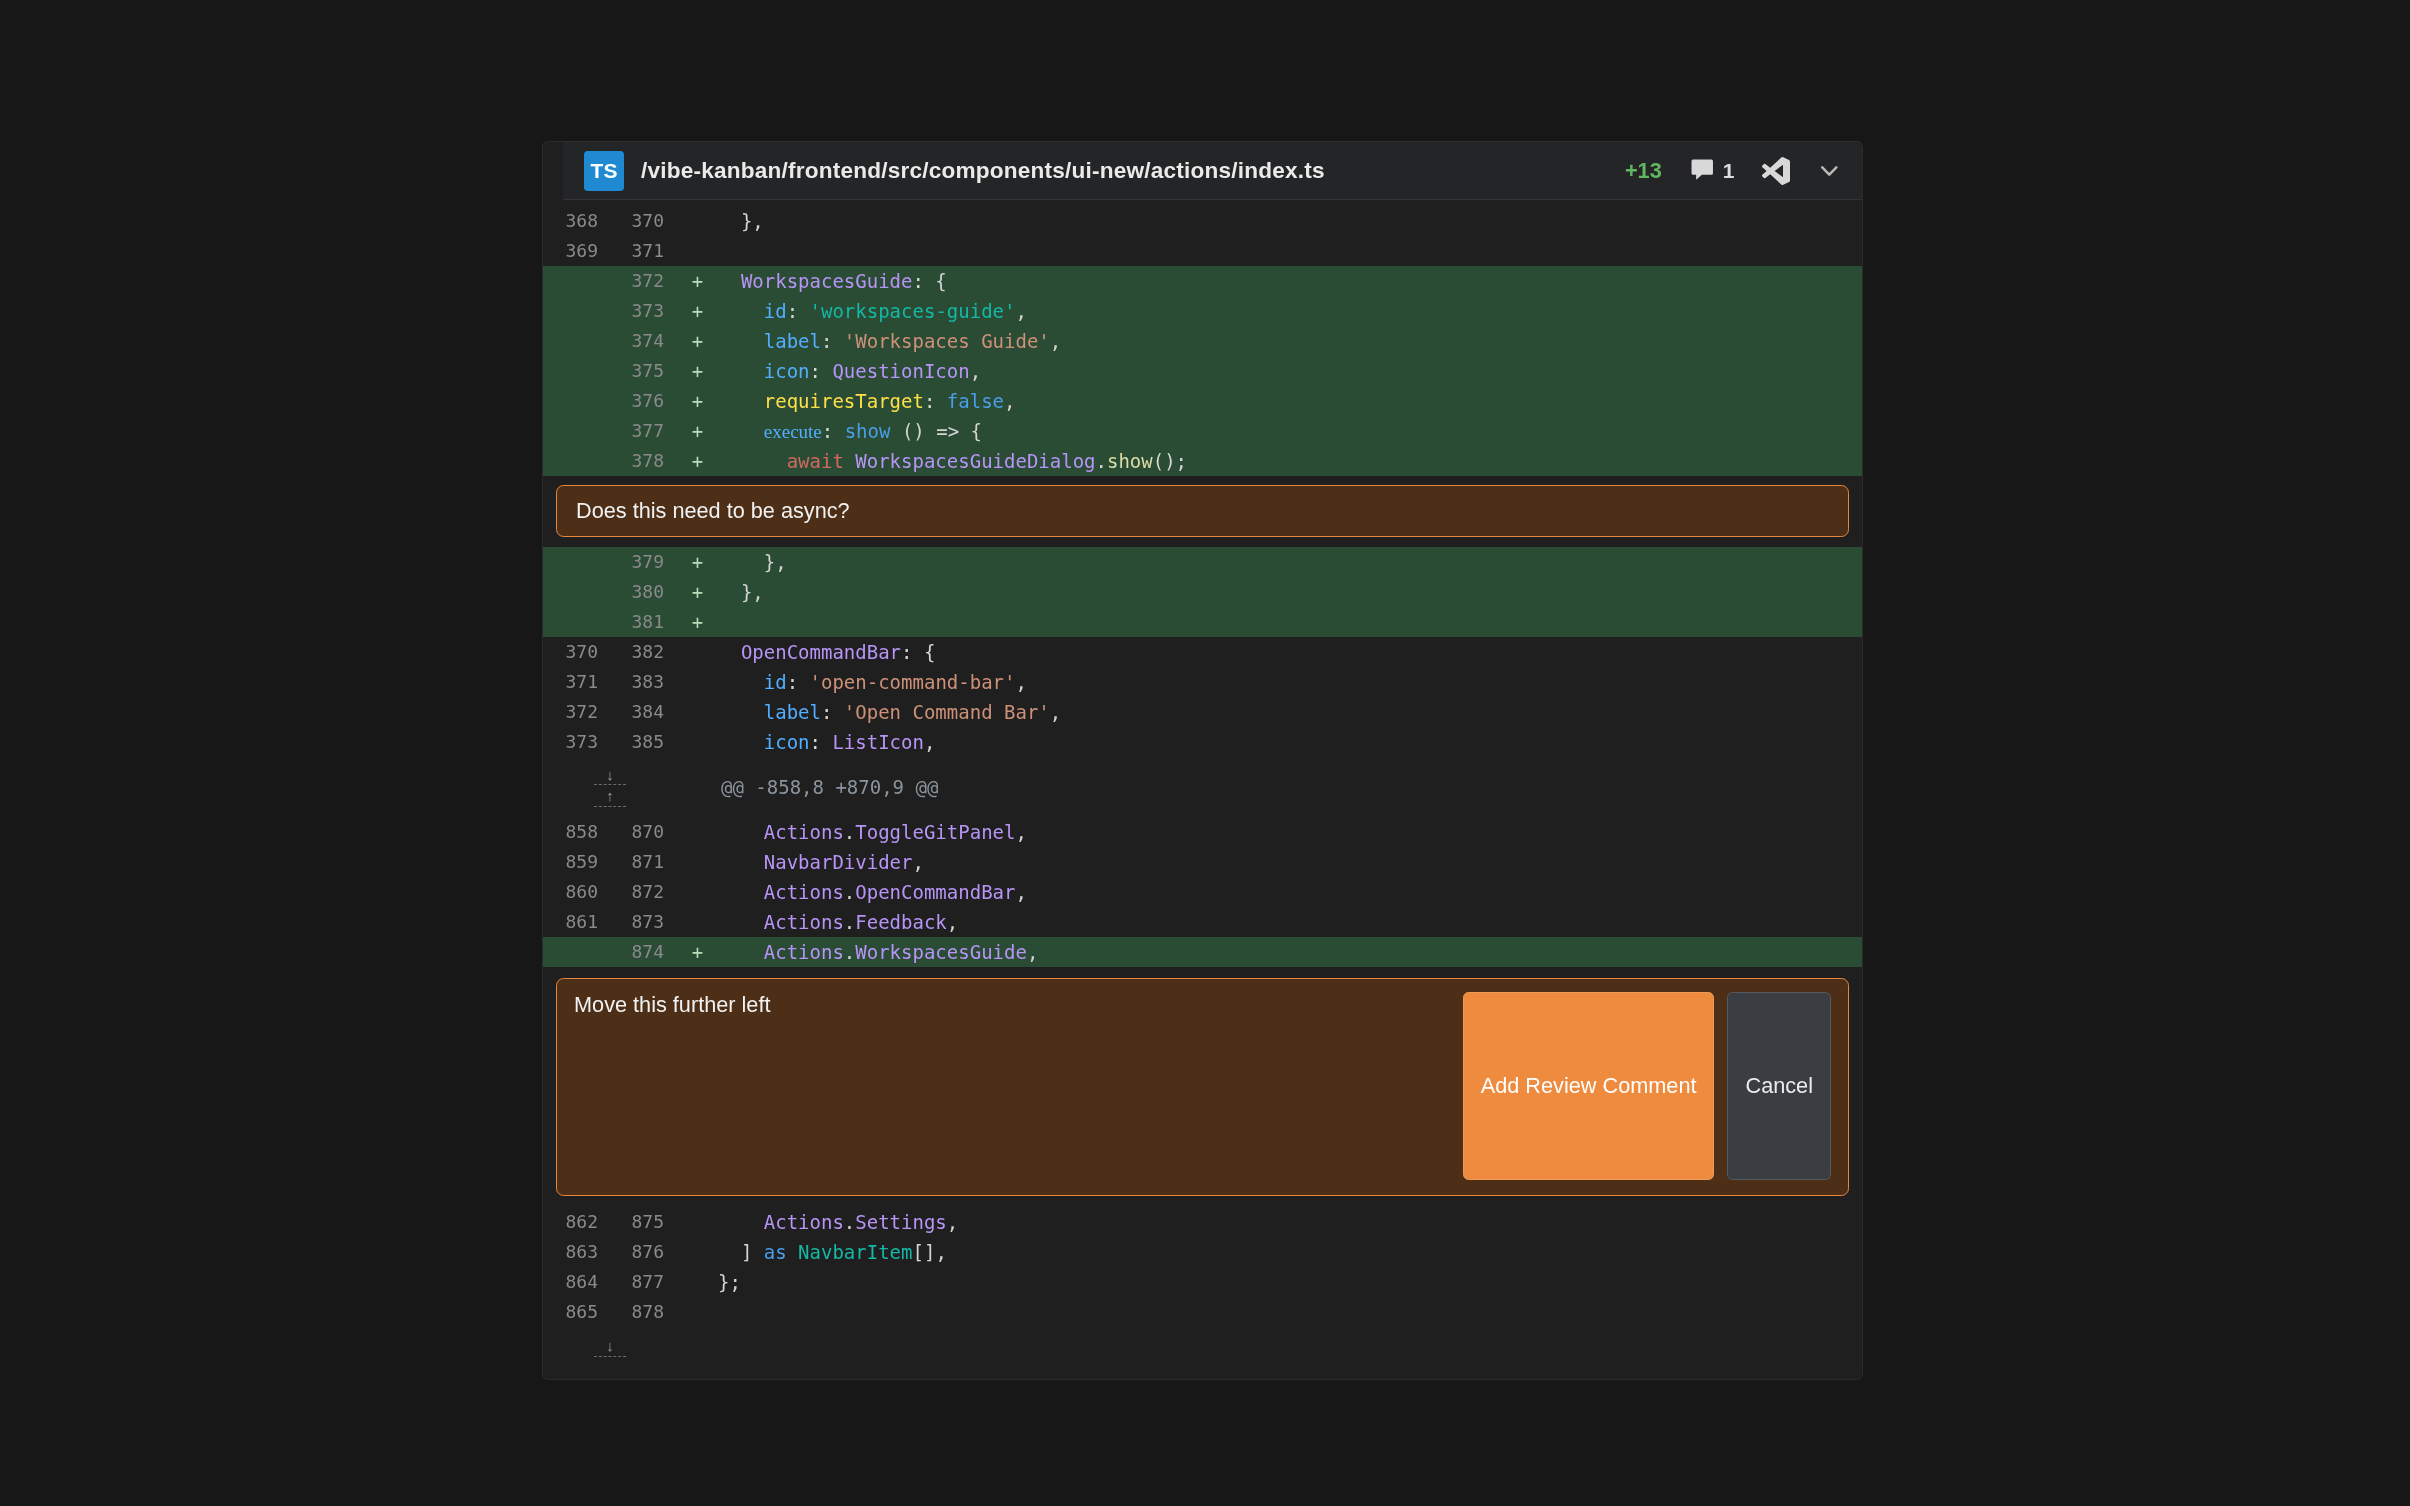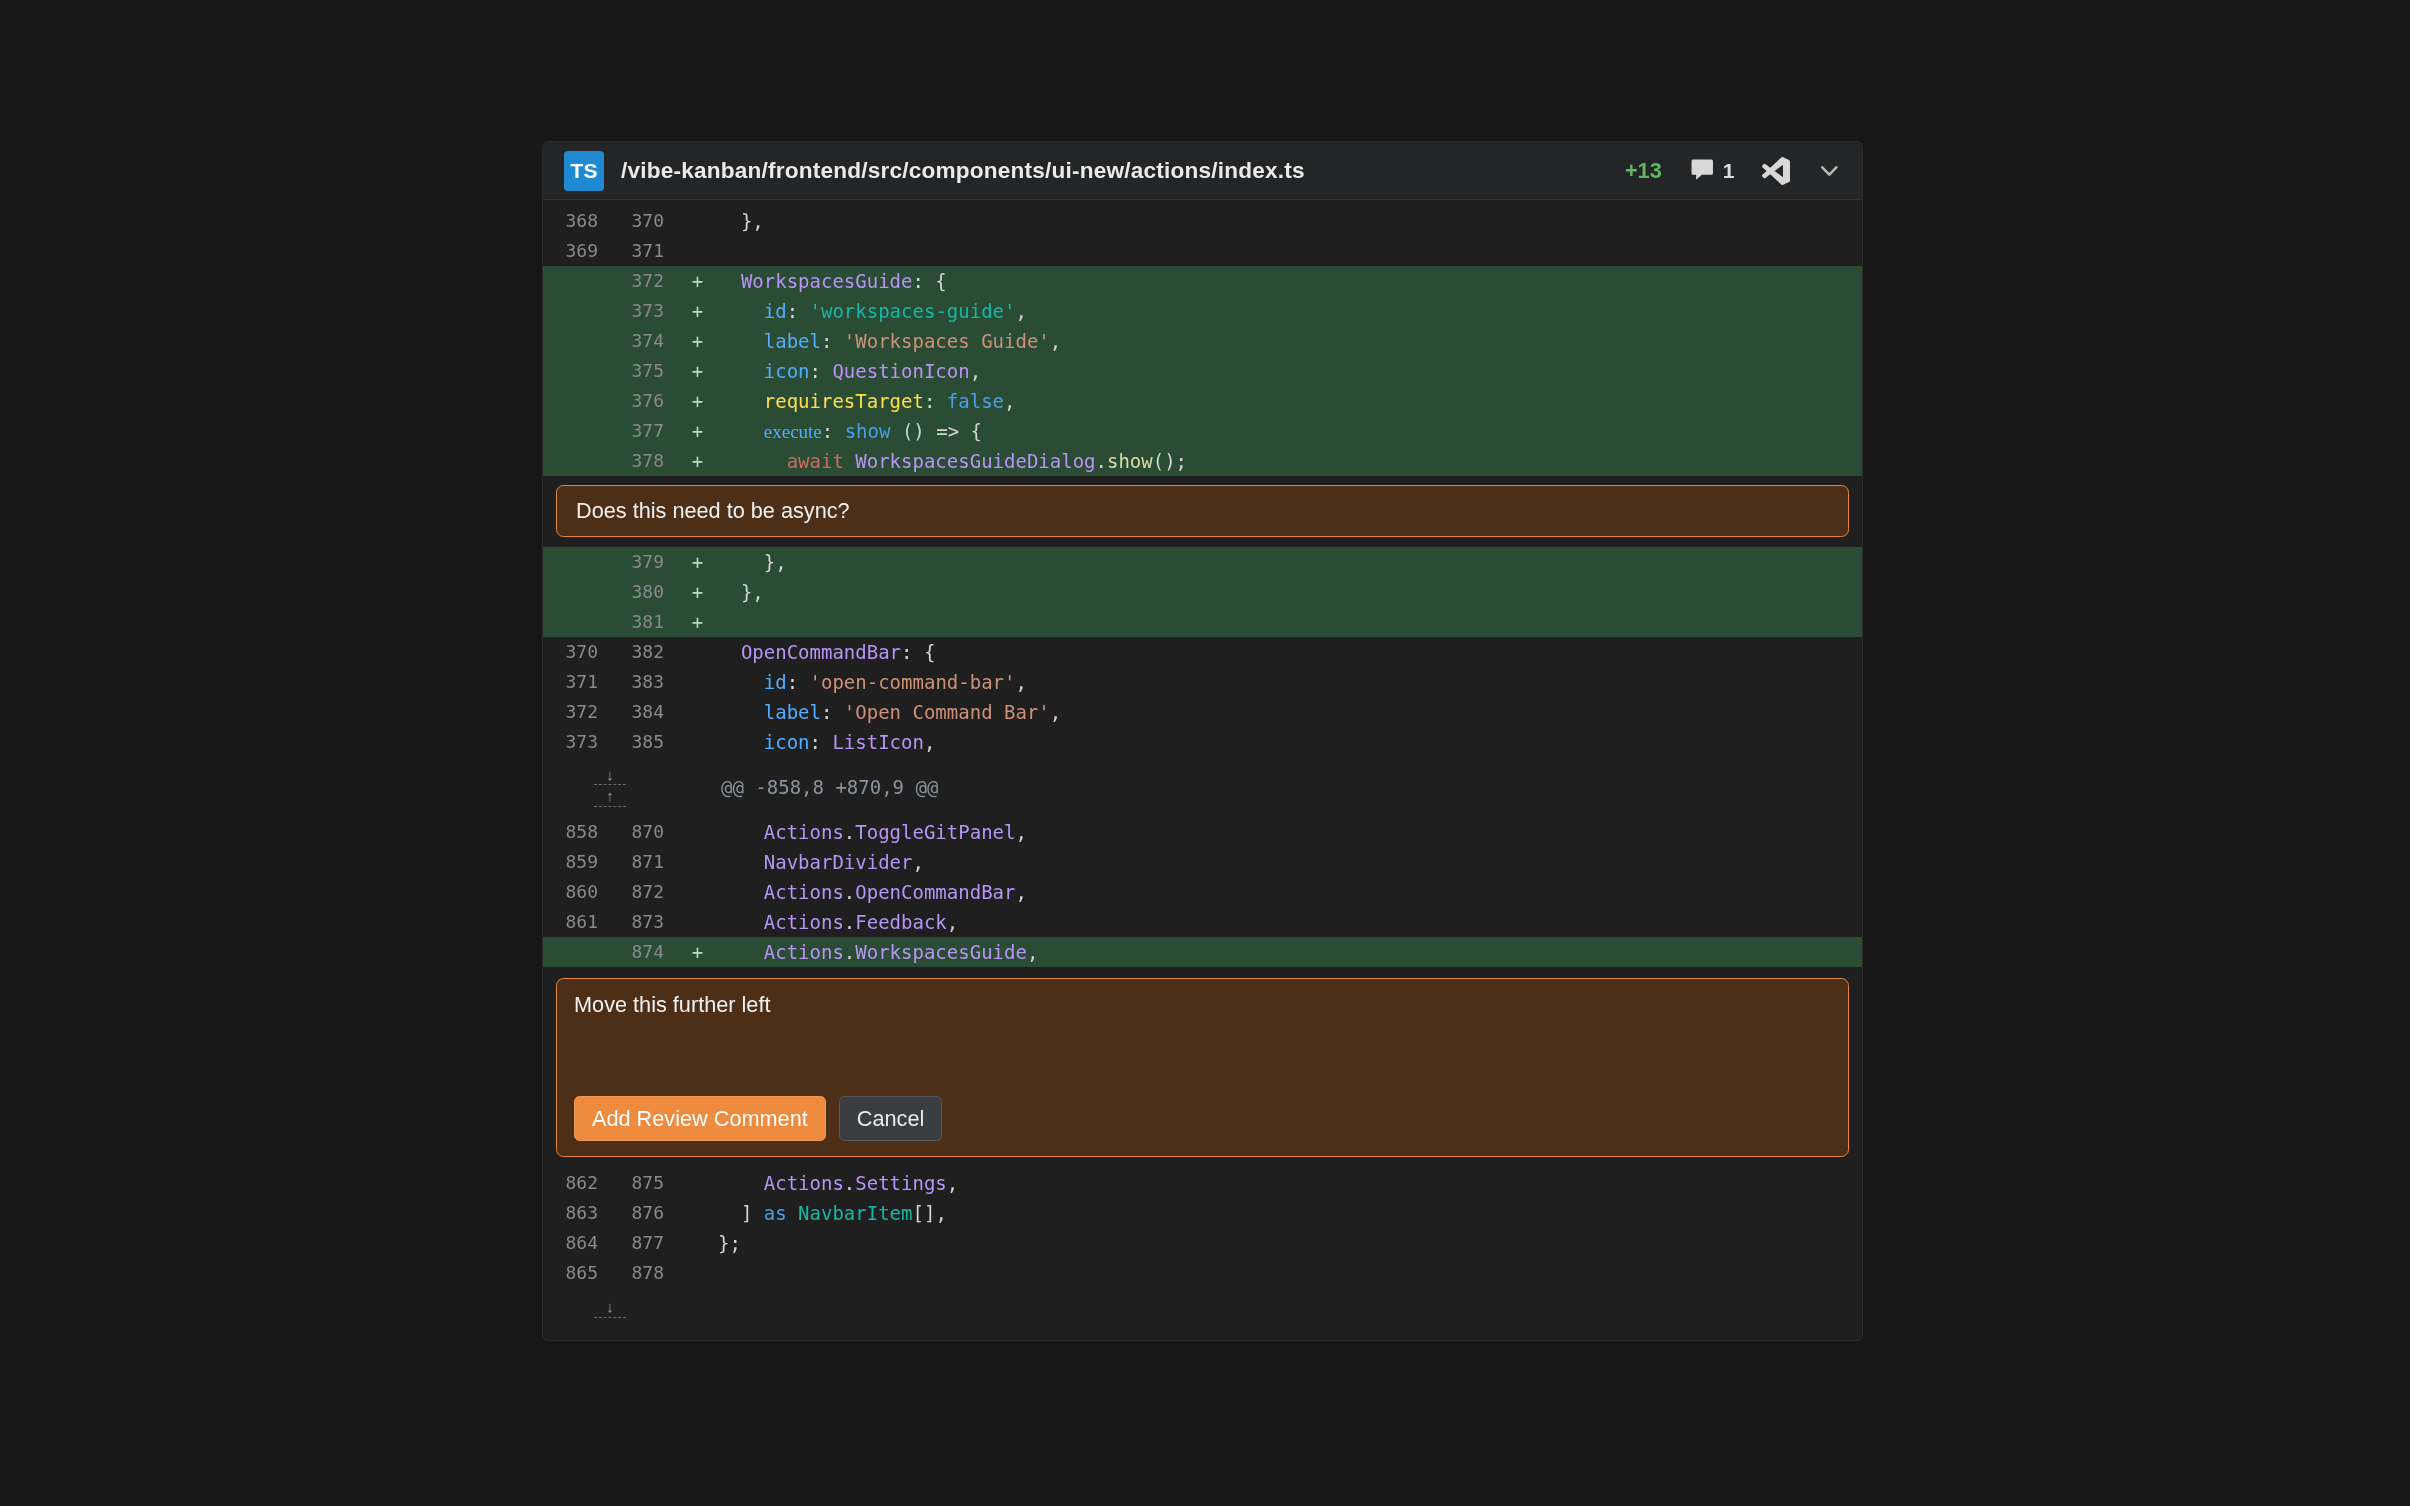--- a/index.html
+++ b/index.html
@@ -4,21 +4,21 @@
 <style>
   * { margin:0; padding:0; box-sizing:border-box; }
   html,body { width:2411px; height:1507px; background:#171717; overflow:hidden;
               font-family:"Liberation Sans", sans-serif; }
 
   .panel { position:absolute; left:542px; top:141px; width:1321px;
            background:#1f1f1f; border:0.9px solid #2c2c2c; border-radius:5.6px; overflow:hidden; }
 
   
   .hdr { height:58px; display:flex; align-items:center; padding:0 21px;
-         background:#242526; border-bottom:0.9px solid #343434; }
+         background:#242526; border-bottom:0.9px solid #343434;margin-left:20px; }
   .ts-badge { width:40px; height:40px; border-radius:3.8px; background:#1f8ad2; color:#fff;
               font-weight:bold; font-size:21px; display:flex; align-items:center; justify-content:center;
               flex:none; }
   .path { margin-left:17px; font-size:22.6px; font-weight:600; color:#eaeaea; letter-spacing:0.2px;
           white-space:nowrap; }
   .hdr-right { margin-left:auto; display:flex; align-items:center; gap:28px; }
   .additions { color:#5fb762; font-size:21.7px; font-weight:600; }
   .comment-badge { display:flex; align-items:center; gap:8.5px; color:#dcdcdc; font-size:21px; font-weight:600; }
   .iconbtn { display:flex; align-items:center; justify-content:center; cursor:pointer; background:none; border:none; }
 
@@ -34,22 +34,22 @@
   .row.special { height:60px; align-items:center; background:#1f1f1f; }
   .row.expandrow { height:40px; }
   .gutter { width:134px; flex:none; display:flex; flex-direction:column; align-items:center; gap:2.8px; }
   .xbtn { font-size:15px; line-height:1; color:#9d9d9d; width:32px; text-align:center;
           padding-bottom:2.8px; border-bottom:1.9px dashed #6c6c6c; cursor:pointer; background:none; border-top:none; border-left:none; border-right:none; }
   .hunktext { color:#8b949e; padding-left:44px; font-size:19px; }
 
   
   .comment-view { margin:9.4px 13px; background:#4d2e17; border:1.9px solid #e8883f; border-radius:7.5px;
                   padding:12.2px 19px; color:#f2f2f2; font-size:21.7px; font-family:"Liberation Sans",sans-serif; }
-  .comment-edit { margin:11.3px 13px; height:179px; background:#4d2e17; border:1.9px solid #e8883f; border-radius:7.5px;
-                  padding:13px 17px 15px 17px; display:flex; flex-direction:column; }
+  .comment-edit { margin:11.3px 13px; height:218px; background:#4d2e17; border:1.9px solid #e8883f; border-radius:7.5px;
+                  padding:13px 17px 15px 17px; display:flex; }
   .comment-edit textarea { flex:1; background:transparent; border:none; outline:none; resize:none;
                            color:#f2f2f2; font-size:21.7px; font-family:"Liberation Sans",sans-serif; }
   .btnrow { display:flex; gap:13px; }
   .btn { font-size:21.7px; padding:8.5px 17px; border-radius:5.6px; cursor:pointer; font-family:"Liberation Sans",sans-serif; }
   .btn-primary { background:#ef8b3f; color:#ffffff; border:0.9px solid #f09a55; }
   .btn-cancel { background:#3a3e42; color:#ececec; border:0.9px solid #56595d; }
 
   .bottom-pad { height:11.3px; }
 </style>
 </head>

